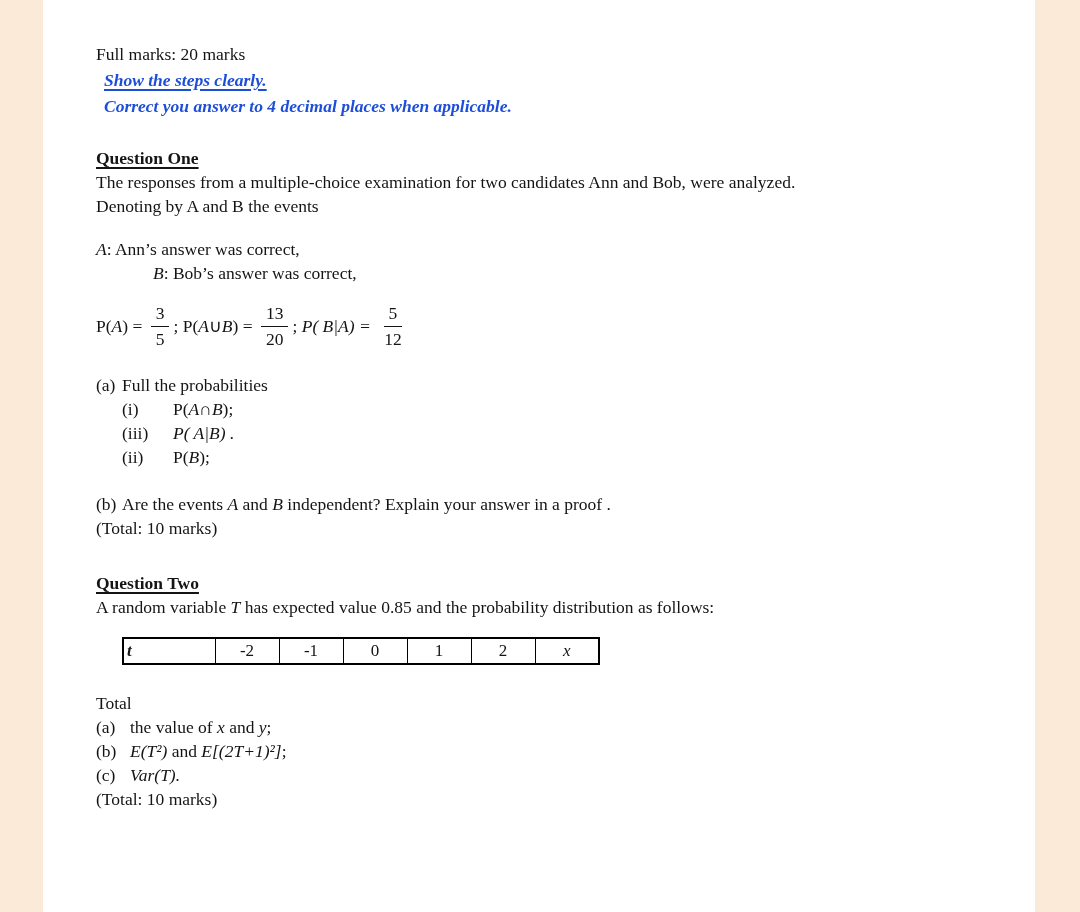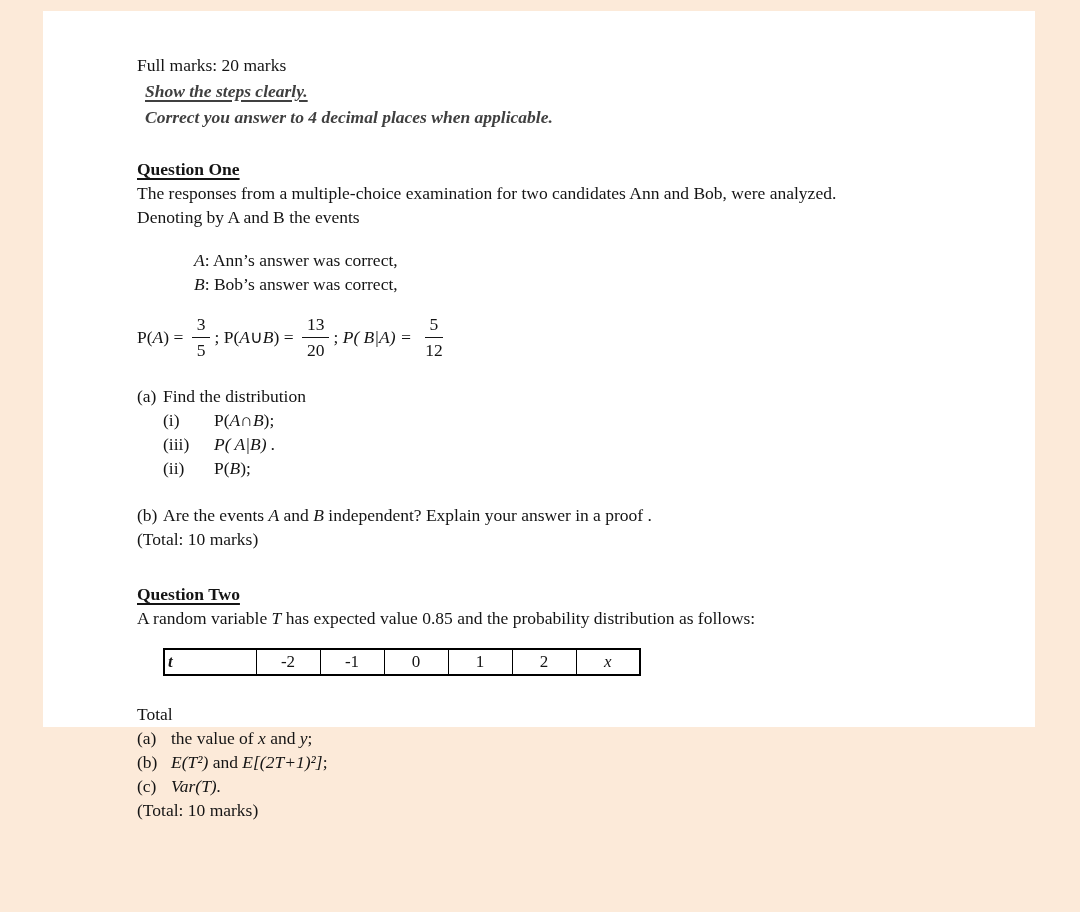--- a/index.html
+++ b/index.html
@@ -6,43 +6,42 @@
   html, body {
     margin: 0; padding: 0;
     width: 1080px; height: 912px;
     background: #fcead9;
     font-family: "Liberation Serif", serif;
     color: #141414;
     overflow: hidden;
   }
   .paper {
     position: absolute;
-    left: 43px; top: 11px;
-    width: 992px; height: 716px;
+    left: 43px; top: 0;
+    width: 992px; height: 912px;
     background: #ffffff;
-    padding-left: 41px;
   }
   .content {
     padding: 42px 48px 0 53px;
     font-size: 17.5px;
     line-height: 24px;
   }
   .line { margin: 0; }
-  .red { color: #404040; font-weight: bold; font-style: italic; }
+  .red { color: #1d4ed8; font-weight: bold; font-style: italic; }
   .instr { margin-left: 8px; margin-top: 2px; }
   .u2 { text-decoration: underline; text-decoration-thickness: 2px; text-underline-offset: 3px; }
   .q-title {
     font-weight: bold;
     text-decoration: underline;
     text-decoration-thickness: 2px;
     text-underline-offset: 3px;
   }
   .q1-title { margin-top: 28px; }
   .q2-title { margin-top: 31px; }
-  .events { margin-left: 57px; margin-top: 19px; }
+  .events { margin-top: 19px; }
   .known { margin-top: 20px; }
 
   .formula {
     margin-top: 12px;
     height: 58px;
     display: flex;
     align-items: center;
   }
   .formula span, .formula i { white-space: pre; }
   .frac {
@@ -116,21 +115,21 @@
         <i>B</i>
         <span>) = </span>
       <span class="frac"><span class="num">13</span><span class="den">20</span></span>
       <span>; </span>
         <i>P( B|A) = </i>
       <span class="frac"><span class="num">5</span><span class="den">12</span></span>
     </div>
 
     <div class="part part-a">
       <span class="part-label">(a)</span>
-      <span>Find the distribution</span>
+      <span>Full the probabilities</span>
     </div>
 
     <div class="sub-item">
       <span class="sub-label">(i)</span>
       <span><span>P(</span><i>A</i><span>∩</span><i>B</i><span>);</span></span>
     </div>
     <div class="sub-item">
       <span class="sub-label">(iii)</span>
       <span><i>P( A|B) .</i></span>
     </div>

